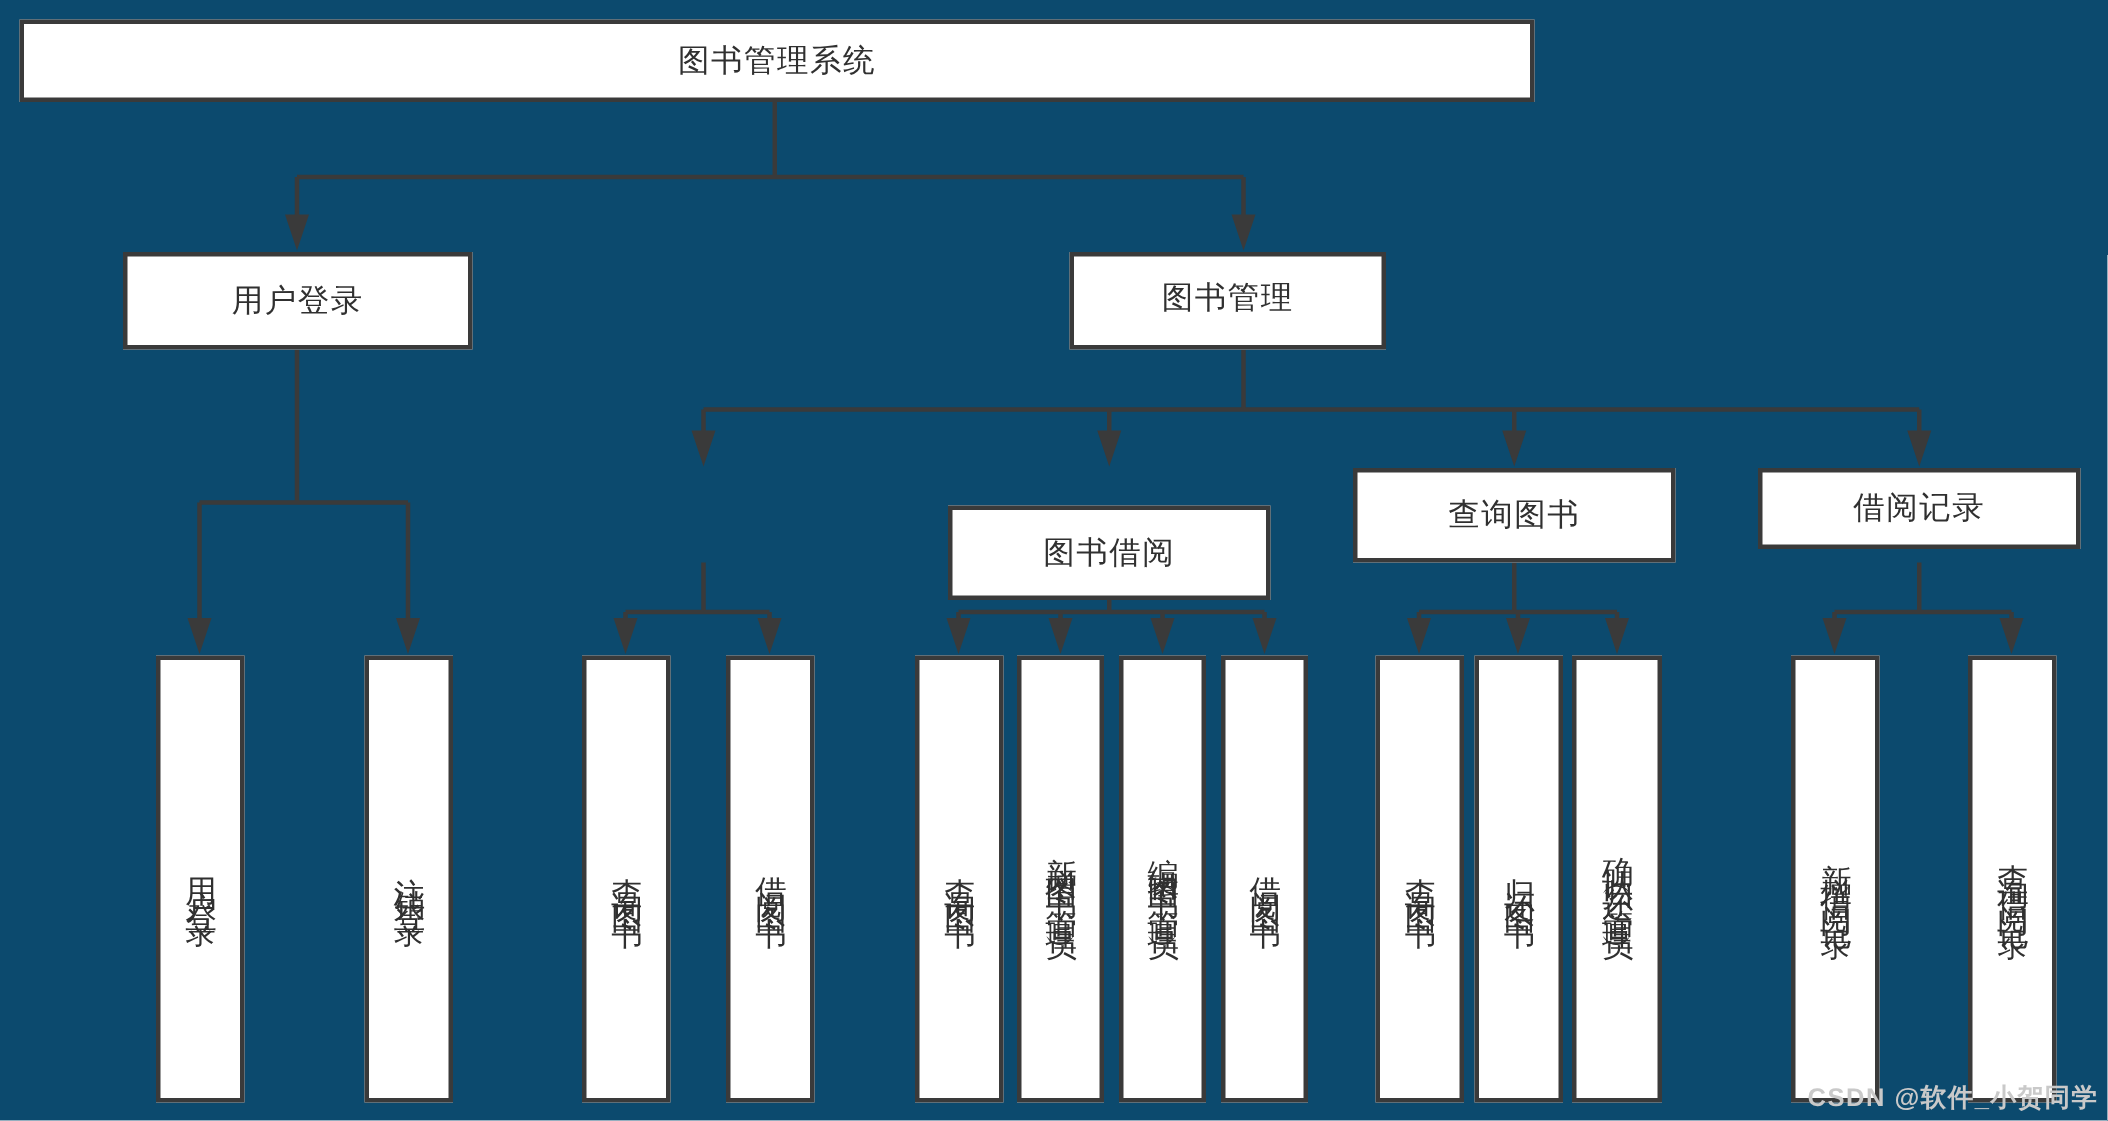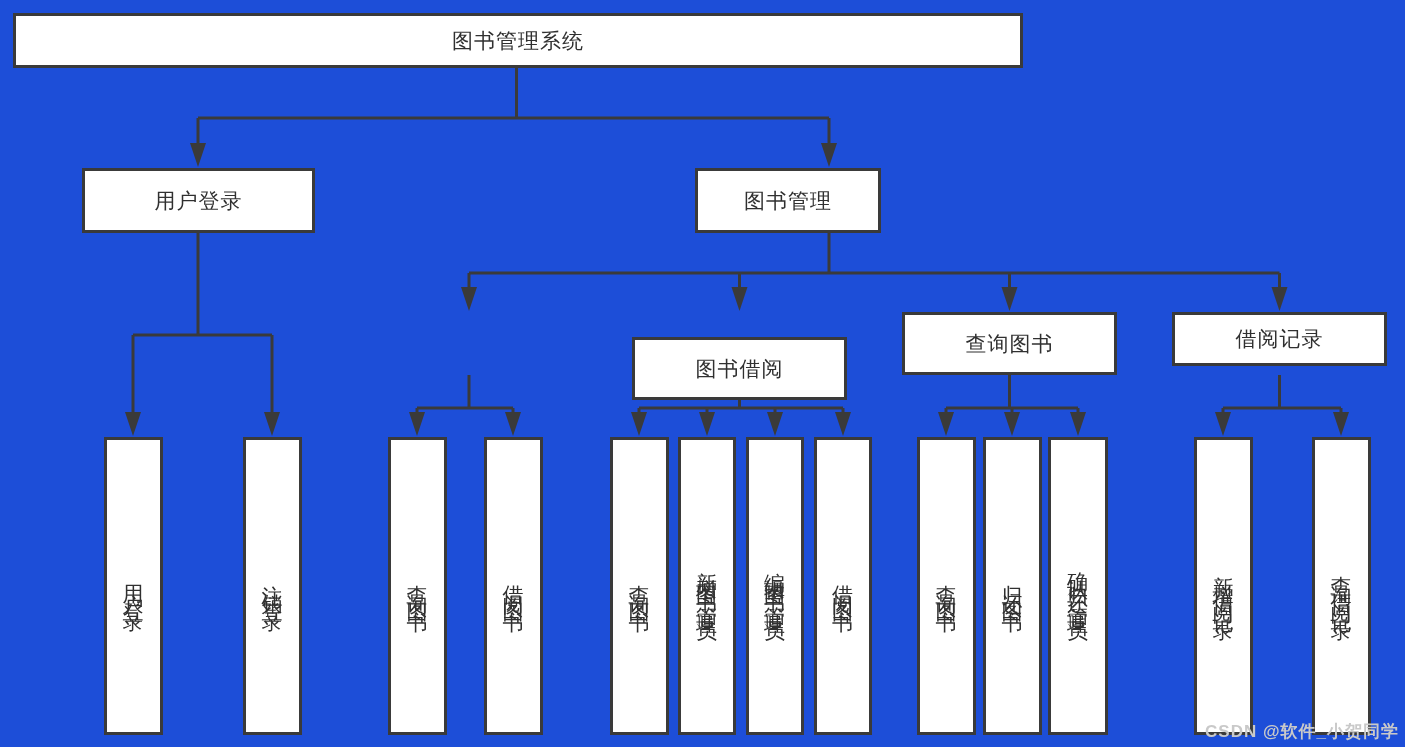--- a/index.html
+++ b/index.html
@@ -1,17 +1,17 @@
 <!DOCTYPE html>
 <html><head>
 <meta charset="utf-8">
 <style>
   html,body { margin:0; padding:0; background:#ffffff; }
   .canvas {
-    position:relative; width:1405px; height:747px; background:#1d4ed8;
+    position:relative; width:1405px; height:747px; background:#0c4a6e;
     font-family:"Liberation Sans", sans-serif; overflow:hidden;
     color:#2f2f2f;
   }
   .edges { position:absolute; left:0; top:0; width:1405px; height:747px; }
   .box {
     position:absolute; box-sizing:border-box;
     background:#ffffff; border:3px solid #3a3a3a;
     display:flex; align-items:center; justify-content:center;
     font-size:21px; color:#303030; letter-spacing:1px;
     text-align:center; line-height:1.2;
@@ -91,21 +91,21 @@
       <use href="#arr" transform="translate(1012,436)"></use>
       <use href="#arr" transform="translate(1078,436)"></use>
       <use href="#arr" transform="translate(1223,436)"></use>
       <use href="#arr" transform="translate(1341,436)"></use>
     </g>
   </svg>
 
   <div class="box root" style="left:13px; top:13px; width:1010px; height:55px;">图书管理系统</div>
 
   <div class="box" style="left:82px; top:168px; width:233px; height:65px;">用户登录</div>
-  <div class="box" style="left:695px; top:168px; width:186px; height:65px;">图书管理</div>
+  <div class="box" style="left:713px; top:168px; width:211px; height:65px;font-family:Liberation Mono, monospace;">图书管理</div>
 
   <div class="box" style="left:632px; top:308px; width:215px; height:63px;margin-top:29px;">图书借阅</div>
   <div class="box" style="left:902px; top:312px; width:215px; height:63px;">查询图书</div>
   <div class="box" style="left:1172px; top:312px; width:215px; height:54px;">借阅记录</div>
 
   <div class="box v" style="left:104px; top:437px; width:59px; height:298px;">
     <span class="vt">用户登录</span>
   </div>
   <div class="box v" style="left:243px; top:437px; width:59px; height:298px;">
     <span class="vt">注销登录</span>

